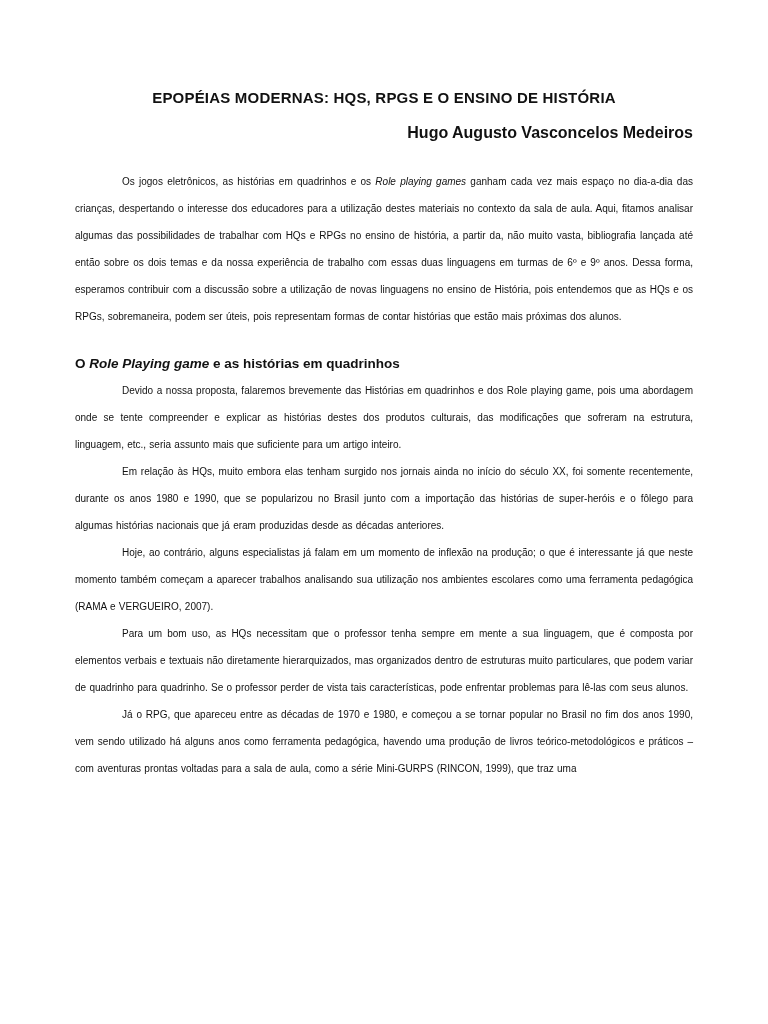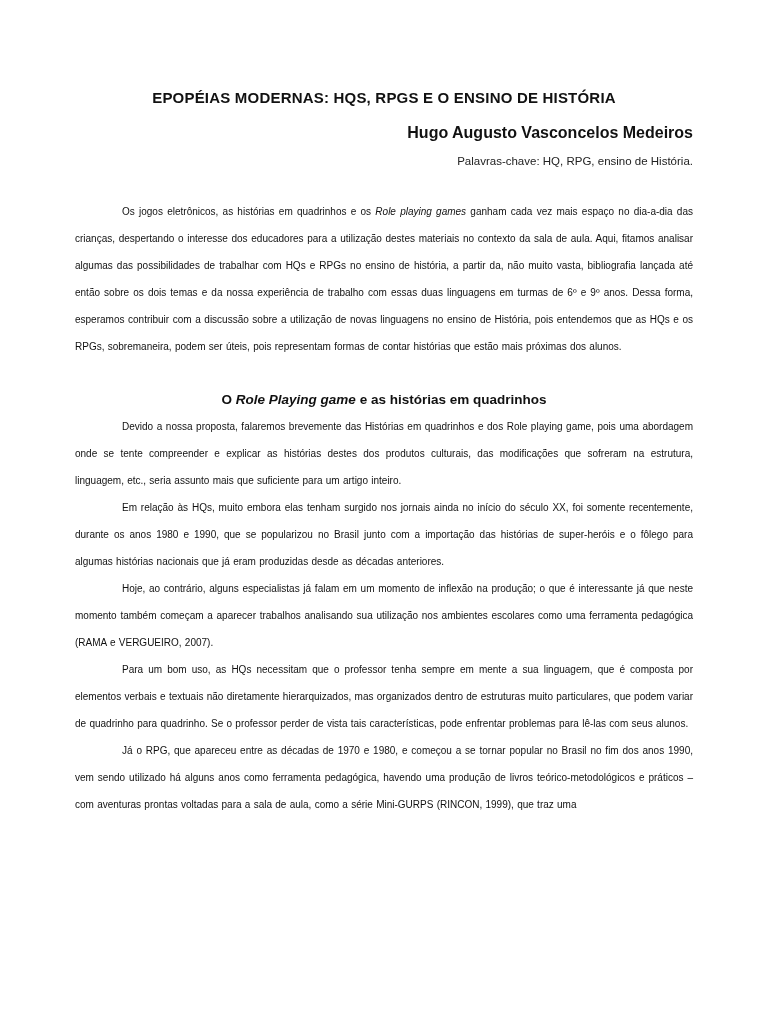--- a/index.html
+++ b/index.html
@@ -49,35 +49,34 @@
     margin: 0;
     word-spacing: 0.5px;
   }
   .abstract {
     margin-top: 26px !important;
   }
   .section-heading {
     font-size: 13.5px;
     line-height: 27px;
     font-weight: bold;
-    margin: 26px 0 0 0;
-    text-align: center;
+    margin: 20px 0 0 0;
+    text-align: left;
   }
 </style>
 </head>
 <body>
 
 <div class="page">
 
   <h1 class="doc-title">EPOPÉIAS MODERNAS: HQS, RPGS E O ENSINO DE HISTÓRIA</h1>
 
   <div class="author">Hugo Augusto Vasconcelos Medeiros</div>
 
 
-  <p class="meta-line">Palavras-chave: HQ, RPG, ensino de História.</p>
 
   <div class="body-text">
 
     <p class="abstract"><span>Os jogos eletrônicos, as histórias em quadrinhos e os </span><span style="font-style: italic;">Role playing games</span><span> ganham cada vez mais espaço no dia-a-dia das crianças, despertando o interesse dos educadores para a utilização destes materiais no contexto da sala de aula. Aqui, fitamos analisar algumas das possibilidades de trabalhar com HQs e RPGs no ensino de história, a partir da, não muito vasta, bibliografia lançada até então sobre os dois temas e da nossa experiência de trabalho com essas duas linguagens em turmas de 6º e 9º anos. Dessa forma, esperamos contribuir com a discussão sobre a utilização de novas linguagens no ensino de História, pois entendemos que as HQs e os RPGs, sobremaneira, podem ser úteis, pois representam formas de contar histórias que estão mais próximas dos alunos.</span></p>
 
     <h2 class="section-heading"><span>O </span><span style="font-style: italic;">Role Playing game</span><span> e as histórias em quadrinhos</span></h2>
 
     <p><span>Devido a nossa proposta, falaremos brevemente das Histórias em quadrinhos e dos Role playing game, pois uma abordagem onde se tente compreender e explicar as histórias destes dos produtos culturais, das modificações que sofreram na estrutura, linguagem, etc., seria assunto mais que suficiente para um artigo inteiro.</span></p>
 
     <p><span>Em relação às HQs, muito embora elas tenham surgido nos jornais ainda no início do século XX, foi somente recentemente, durante os anos 1980 e 1990, que se popularizou no Brasil junto com a importação das histórias de super-heróis e o fôlego para algumas histórias nacionais que já eram produzidas desde as décadas anteriores.</span></p>

